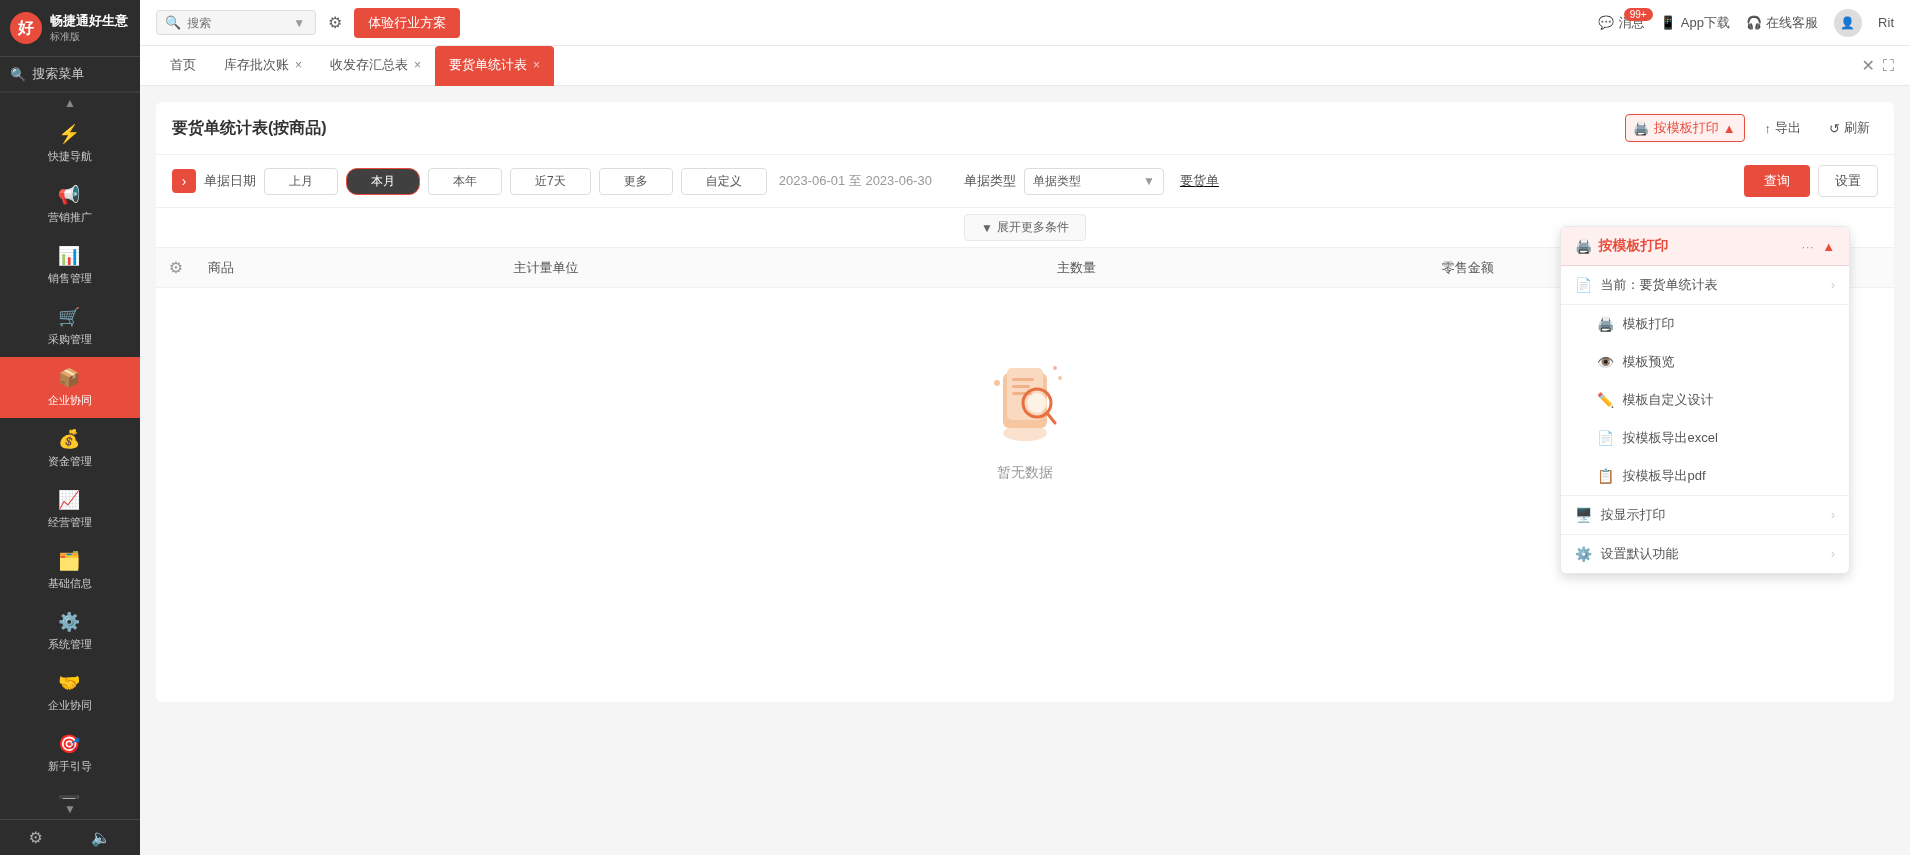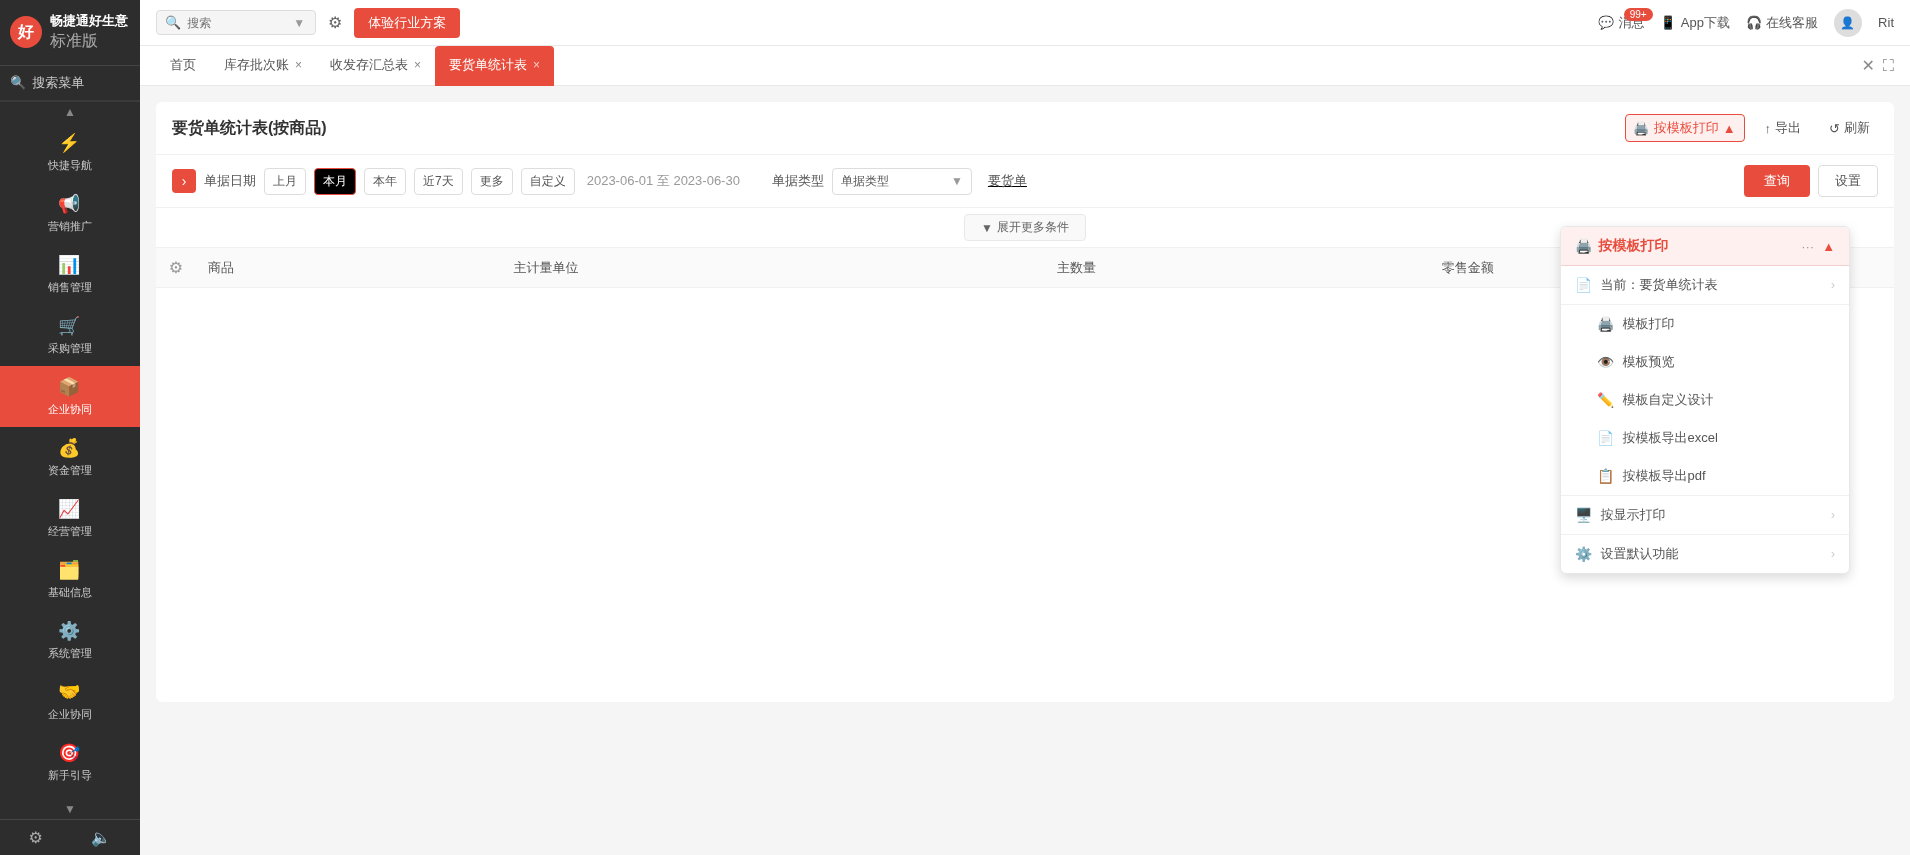--- a/index.html
+++ b/index.html
@@ -34,21 +34,21 @@
       font-size: 16px;
       font-weight: bold;
       flex-shrink: 0;
     }
     .logo-text {
       color: #fff;
       font-size: 12px;
       line-height: 1.4;
     }
     .logo-text .main { font-size: 13px; font-weight: bold; }
-    .logo-text .sub { font-size: 16px; color: #aaa; }
+    .logo-text .sub { font-size: 10px; color: #aaa; }
     .sidebar-search {
       display: flex;
       align-items: center;
       padding: 8px 10px;
       color: #ccc;
       cursor: pointer;
       gap: 6px;
       font-size: 13px;
     }
     .sidebar-nav { flex: 1; overflow-y: auto; }
@@ -282,32 +282,33 @@
       width: 24px;
       height: 24px;
       display: flex;
       align-items: center;
       justify-content: center;
       cursor: pointer;
       font-size: 14px;
     }
     .filter-label { color: #555; font-size: 13px; white-space: nowrap; }
     .date-btn {
-      padding: 4px 8px;
+      padding: 4px 24px;
       border: 1px solid #ddd;
       border-radius: 4px;
       background: #fff;
       cursor: pointer;
       font-size: 12px;
       color: #555;
     }
     .date-btn.active {
-      background: #000000;
+      background: #404040;
       color: white;
       border-color: #e74c3c;
+      border-radius: 11px;
     }
     .date-range-text { font-size: 13px; color: #999; margin-left: 4px; }
     .filter-select {
       display: flex;
       align-items: center;
       border: 1px solid #ddd;
       border-radius: 4px;
       padding: 4px 8px;
       background: #fff;
       cursor: pointer;
@@ -655,20 +656,44 @@
         </thead>
         <tbody>
           <tr>
             <td colspan="5" style="padding:0; border:none;">
               
             </td>
           </tr>
         </tbody>
       </table>
 
+      <div class="empty-state">
+        <div class="empty-illustration">
+          
+          <svg width="100" height="100" viewBox="0 0 100 100">
+
+            <ellipse cx="50" cy="85" rx="22" ry="8" fill="#f5c6a0" opacity="0.5"></ellipse>
+            <rect x="28" y="25" width="44" height="55" rx="6" fill="#f5c6a0"></rect>
+            <rect x="32" y="20" width="36" height="52" rx="5" fill="#f9d9c0"></rect>
+
+            <rect x="37" y="30" width="22" height="3" rx="1.5" fill="#f0a070" opacity="0.7"></rect>
+            <rect x="37" y="37" width="18" height="3" rx="1.5" fill="#f0a070" opacity="0.7"></rect>
+            <rect x="37" y="44" width="20" height="3" rx="1.5" fill="#f0a070" opacity="0.7"></rect>
+
+            <circle cx="62" cy="55" r="14" fill="none" stroke="#e87040" stroke-width="3"></circle>
+            <circle cx="62" cy="55" r="10" fill="#fff8f0" opacity="0.8"></circle>
+            <line x1="72" y1="65" x2="80" y2="75" stroke="#e87040" stroke-width="3" stroke-linecap="round"></line>
+
+            <circle cx="22" cy="35" r="3" fill="#f5c6a0"></circle>
+            <circle cx="85" cy="30" r="2" fill="#f5c6a0"></circle>
+            <circle cx="80" cy="20" r="2" fill="#e87040" opacity="0.5"></circle>
+          </svg>
+        </div>
+        <span class="empty-text">暂无数据</span>
+      </div>
     </div>
 
     <div class="dropdown-menu">
 
       <div class="dropdown-header">
         <div class="dropdown-header-title">
           <span>🖨️</span>
           <span>按模板打印</span>
         </div>
         <div class="dropdown-header-actions">

